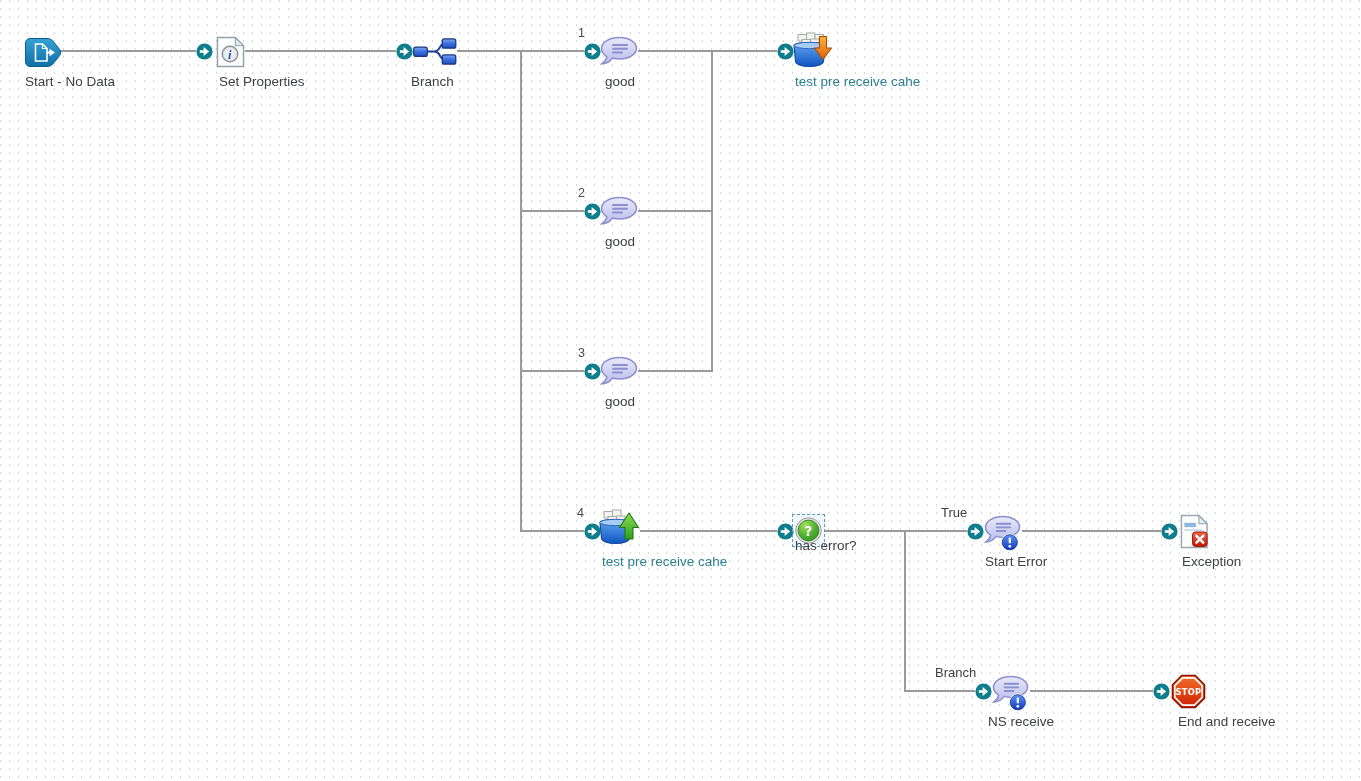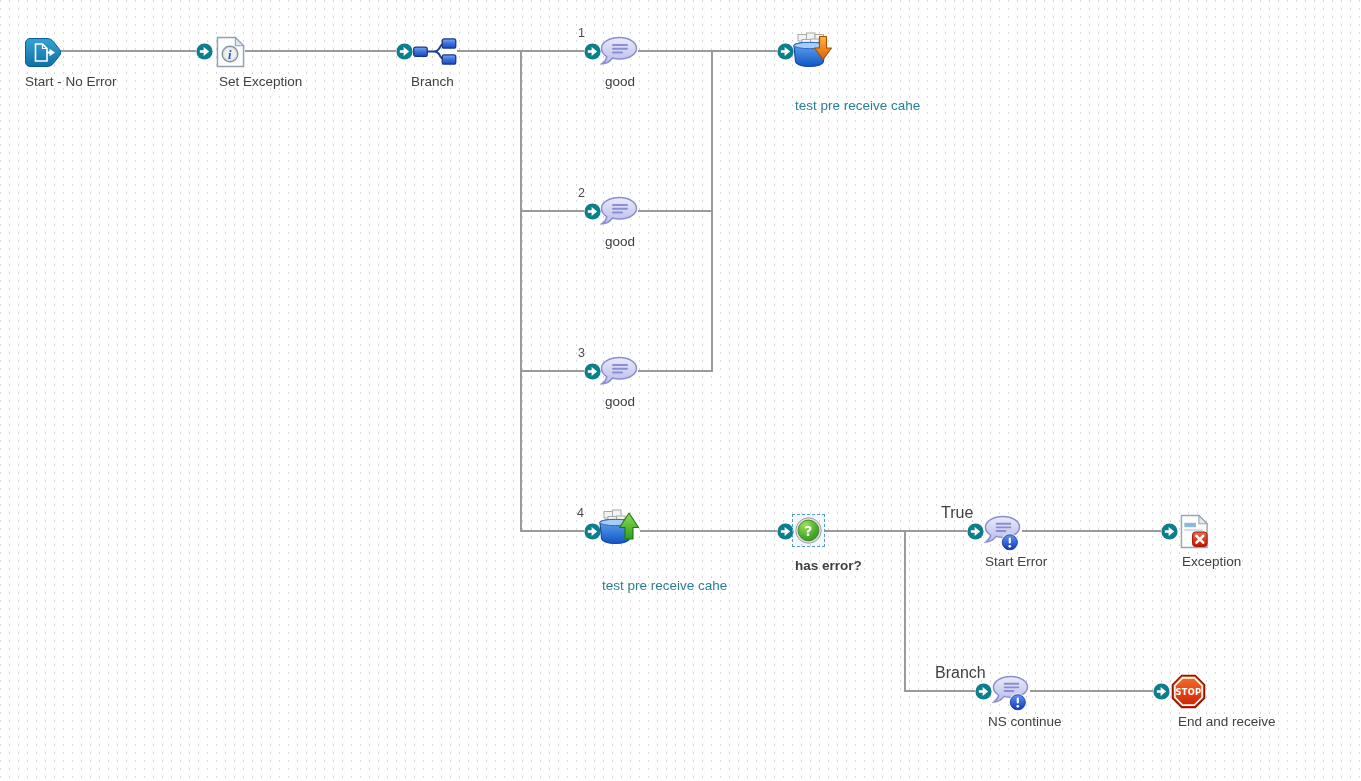--- a/index.html
+++ b/index.html
@@ -9,23 +9,23 @@
     background-image:
       linear-gradient(to right, transparent 1px, #ffffff 1px),
       linear-gradient(to bottom, #d7d7dc 2px, transparent 2px);
     background-size:9px 8px;
     font-family:"Liberation Sans", sans-serif;
   }
   .line{position:absolute;background:#9a9a9a;}
   .step{position:absolute;}
   .step .icon{position:absolute;left:0;top:0;display:block;}
   .lbl{position:absolute;font-size:13.5px;color:#3e4043;white-space:nowrap;line-height:15px;}
-  .lbl.teal{color:#2a8091;margin-top:24px;}
+  .lbl.teal{color:#2a8091;}
   .num{position:absolute;width:12px;text-align:right;font-size:12.5px;color:#4a4a4a;line-height:14px;}
-  .route-lbl{position:absolute;font-size:16px;color:#3e4043;white-space:nowrap;line-height:15px;}
+  .route-lbl{position:absolute;font-size:13px;color:#3e4043;white-space:nowrap;line-height:15px;}
   .conn{position:absolute;width:17px;height:17px;}
   .conn svg{display:block;}
   .sel-box{position:absolute;left:0;top:0;width:31px;height:31px;border:1px dashed #5b9bd5;background:rgba(91,155,213,0.07);display:flex;align-items:center;justify-content:center;}
 </style>
 </head>
 <body>
 
 <div class="canvas">
 
   <div class="line" style="left:60px;top:50px;width:136px;height:2px;"></div>
@@ -146,32 +146,32 @@
             <stop offset="0" stop-color="#35a2d4"></stop>
             <stop offset="1" stop-color="#0e6fa6"></stop>
           </linearGradient>
         </defs>
       <path d="M6 1.5 H23 C25.5 1.5 27.8 2.6 29.3 4.5 L35.6 12.4 C37 14.2 37 16.8 35.6 18.6 L29.3 26.5 C27.8 28.4 25.5 29.5 23 29.5 H6 C3.5 29.5 1.5 27.5 1.5 25 V6 C1.5 3.5 3.5 1.5 6 1.5 Z" fill="url(#gStart)" stroke="#0a5f8f" stroke-width="1"></path>
       <path d="M11.5 7 H18.5 L23 11.5 V24 H11.5 Z" fill="none" stroke="#ffffff" stroke-width="1.6"></path>
       <path d="M18.5 7 V11.5 H23" fill="none" stroke="#ffffff" stroke-width="1.2"></path>
       <path d="M22.5 15.5 H26" stroke="#ffffff" stroke-width="2.2"></path>
       <path d="M25.5 11.8 L31 15.5 L25.5 19.2 Z" fill="#ffffff"></path>
     </svg>
-    <div class="lbl" style="left:1px;top:37px;">Start - No Error</div>
+    <div class="lbl" style="left:1px;top:37px;">Start - No Data</div>
   </div>
 
   <div class="step" style="left:216px;top:36px;">
     <svg class="icon" width="29" height="32" viewBox="0 0 30 33">
       <path d="M1.5 1.5 H20 L28.5 10 V31.5 H1.5 Z" fill="#fcfdfe" stroke="#93a2ae" stroke-width="1.5"></path>
       <path d="M20 1.5 V10 H28.5 Z" fill="#dfe7ee" stroke="#93a2ae" stroke-width="1.1"></path>
       <circle cx="14.5" cy="18.5" r="8" fill="#efefef" stroke="#8a9199" stroke-width="1.5"></circle>
       <circle cx="14.5" cy="18.5" r="6.6" fill="none" stroke="#d6dadd" stroke-width="1"></circle>
       <text x="14.3" y="23.5" text-anchor="middle" font-family="'Liberation Serif', serif" font-style="italic" font-weight="bold" font-size="13" fill="#1d56c8">i</text>
     </svg>
-    <div class="lbl" style="left:3px;top:38px;">Set Exception</div>
+    <div class="lbl" style="left:3px;top:38px;">Set Properties</div>
   </div>
 
   <div class="step" style="left:412px;top:37px;">
     <svg class="icon" width="45" height="29" viewBox="0 0 46 30">
       <defs>
           <linearGradient id="gBlue" x1="0" y1="0" x2="0" y2="1">
             <stop offset="0" stop-color="#7da7f2"></stop>
             <stop offset="0.5" stop-color="#3b6fdd"></stop>
             <stop offset="1" stop-color="#1e4bbd"></stop>
           </linearGradient>
@@ -269,21 +269,21 @@
               <stop offset="0" stop-color="#a4de5a"></stop>
               <stop offset="0.55" stop-color="#4caf30"></stop>
               <stop offset="1" stop-color="#2c8a1c"></stop>
             </radialGradient>
           </defs>
         <circle cx="14" cy="14" r="13.2" fill="#e0e0e0" stroke="#9b9b9b" stroke-width="1"></circle>
         <circle cx="14" cy="14" r="10.8" fill="url(#gDec)" stroke="#2f7a1f" stroke-width="0.8"></circle>
         <text x="14" y="19.3" text-anchor="middle" font-family="'DejaVu Sans', sans-serif" font-weight="bold" font-size="14" fill="#ffffff">?</text>
       </svg>
     </div>
-    <div class="lbl" style="left:3px;top:44px;font-weight:bold;">has error?</div>
+    <div class="lbl" style="left:3px;top:24px;">has error?</div>
   </div>
 
   <div class="step" style="left:984px;top:515px;">
     <svg class="icon" width="37" height="37" viewBox="0 0 38 38">
       <defs>
           <linearGradient id="gBadge" x1="0" y1="0" x2="0" y2="1">
             <stop offset="0" stop-color="#5c93f5"></stop>
             <stop offset="1" stop-color="#1238b8"></stop>
           </linearGradient>
         </defs>
@@ -317,21 +317,21 @@
 
   <div class="step" style="left:992px;top:675px;">
     <svg class="icon" width="37" height="37" viewBox="0 0 38 38">
       <path d="M19.5 1.5 C29 1.5 36.5 6.3 36.5 12.3 C36.5 18.3 29 23 19.5 23 C17 23 14.6 22.7 12.5 22 C10 25.6 6 27.6 1.8 27.8 C4.6 25.9 6.3 23.5 6.9 20.8 C3.6 18.7 1.5 15.7 1.5 12.3 C1.5 6.3 9.5 1.5 19.5 1.5 Z" fill="url(#gLav)" stroke="#8b8ed0" stroke-width="1.5"></path>
       <path d="M13 9 H27 M13 12.7 H27 M13 16.4 H22" stroke="#8b8ed0" stroke-width="2" stroke-linecap="round"></path>
       <circle cx="26.5" cy="28" r="9" fill="#ffffff"></circle>
       <circle cx="26.5" cy="28" r="7.8" fill="url(#gBadge)" stroke="#0e2f90" stroke-width="0.8"></circle>
       <rect x="25.4" y="23" width="2.2" height="6.3" rx="1.1" fill="#ffffff"></rect>
       <circle cx="26.5" cy="32.2" r="1.4" fill="#ffffff"></circle>
     </svg>
-    <div class="lbl" style="left:-4px;top:39px;">NS continue</div>
+    <div class="lbl" style="left:-4px;top:39px;">NS receive</div>
   </div>
 
   <div class="step" style="left:1171px;top:674px;">
     <svg class="icon" width="35" height="35" viewBox="0 0 36 36">
       <defs>
           <linearGradient id="gStopO" x1="0" y1="0" x2="0" y2="1">
             <stop offset="0" stop-color="#f4722e"></stop>
             <stop offset="1" stop-color="#cc1f00"></stop>
           </linearGradient>
         </defs>

